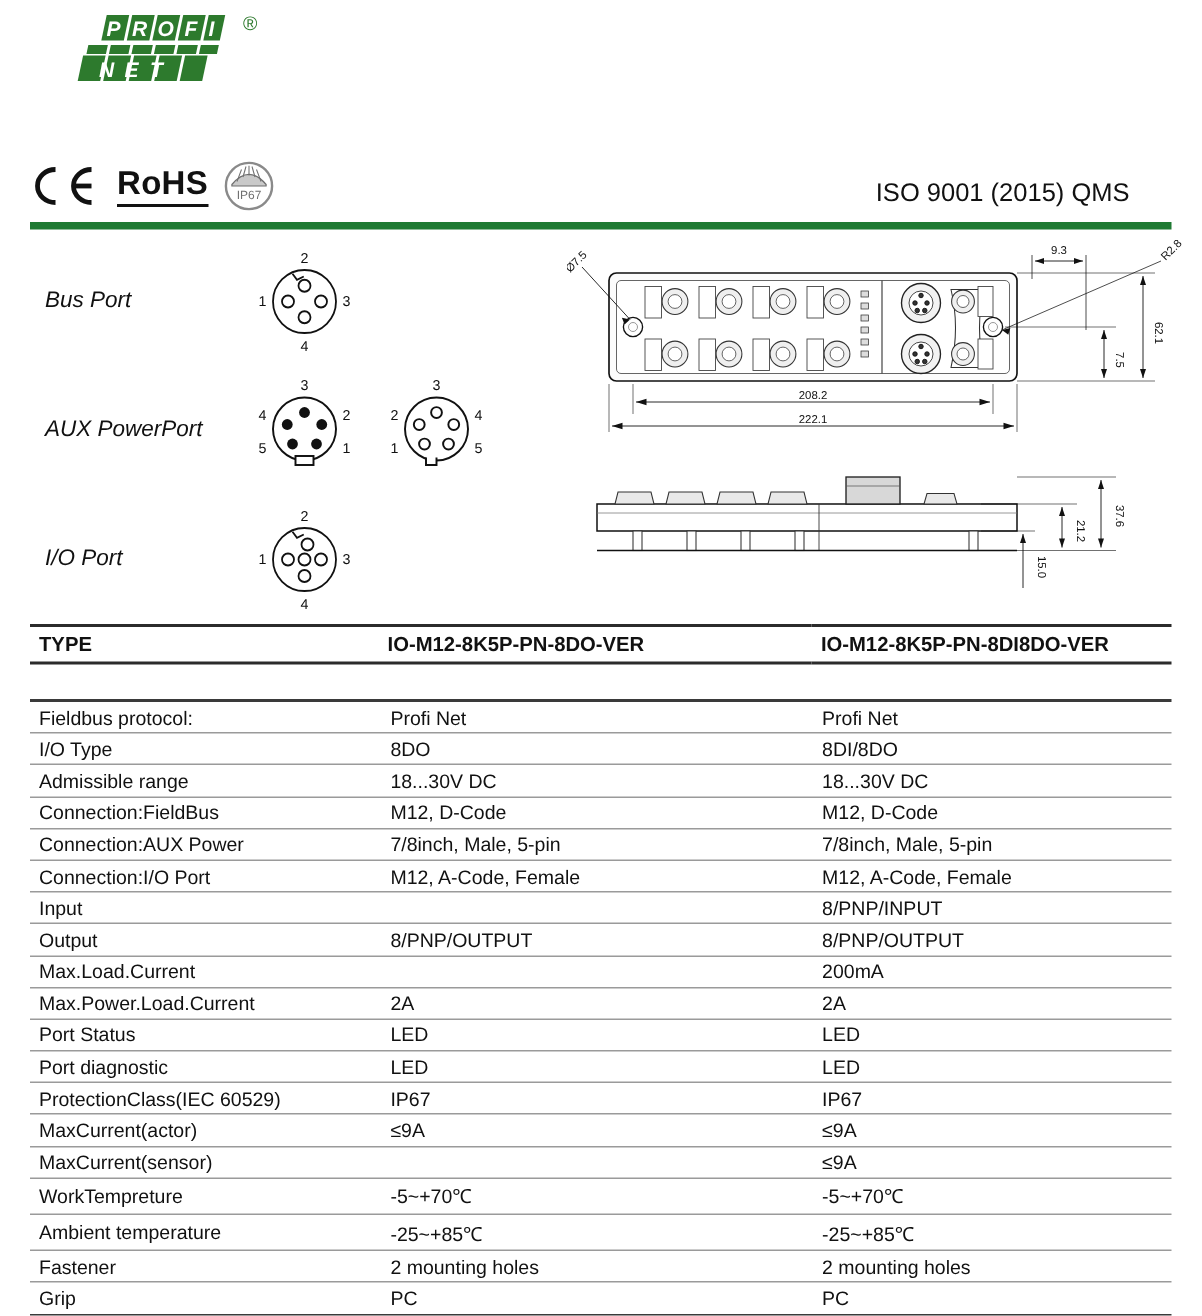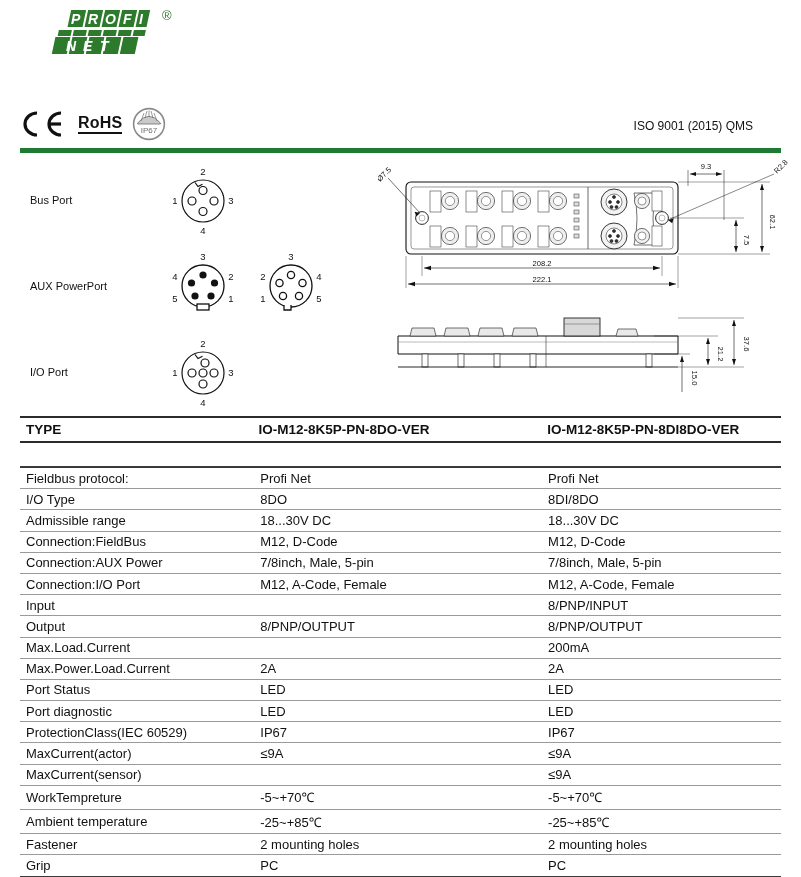--- a/index.html
+++ b/index.html
@@ -13,31 +13,31 @@
   }
   .page{position:relative;width:801px;height:877px;}
 
   
   .logo{position:absolute;left:46px;top:6px;width:150px;height:52px;}
   .logo svg{display:block;}
 
   
   .certs{position:absolute;left:20px;top:104px;height:40px;display:flex;align-items:center;gap:10px;}
   .ce{width:48px;height:32px;}
-  .rohs{font-size:16px;font-weight:bold;letter-spacing:.2px;border-bottom:2px solid #111;line-height:1.12;padding-bottom:1px;font-family:"Liberation Sans",sans-serif;}
+  .rohs{font-size:22px;font-weight:bold;letter-spacing:.2px;border-bottom:2px solid #111;line-height:1.12;padding-bottom:1px;font-family:"Liberation Sans",sans-serif;}
   .ip67{width:34px;height:34px;}
 
-  .iso{position:absolute;right:48px;top:119px;font-size:12px;color:#111;white-space:nowrap;}
+  .iso{position:absolute;right:48px;top:119px;font-size:17px;color:#111;white-space:nowrap;}
 
   .greenbar{position:absolute;left:20px;top:148px;width:761px;height:5px;background:#1f7a33;}
 
   
   .ports{position:absolute;left:20px;top:162px;width:360px;height:250px;}
   .portrow{position:absolute;left:0;width:360px;height:76px;}
-  .portlabel{position:absolute;left:10px;top:50%;transform:translateY(-50%);font-size:11px;color:#111;white-space:nowrap;}
+  .portlabel{position:absolute;left:10px;top:50%;transform:translateY(-50%);font-size:15px;color:#111;white-space:nowrap;font-style:italic;}
   .conn{position:absolute;}
 
   
   .drawing-top{position:absolute;left:378px;top:160px;width:410px;height:130px;}
   .drawing-side{position:absolute;left:378px;top:296px;width:410px;height:110px;}
 
   
   .typetable{position:absolute;left:20px;top:416px;width:761px;border-collapse:collapse;font-weight:bold;}
   .typetable td{font-size:13.5px;padding:4px 0 4px 6px;color:#111;}
   .typetable tr.trow{border-top:2.2px solid #2b2b2b;border-bottom:2.2px solid #2b2b2b;}

